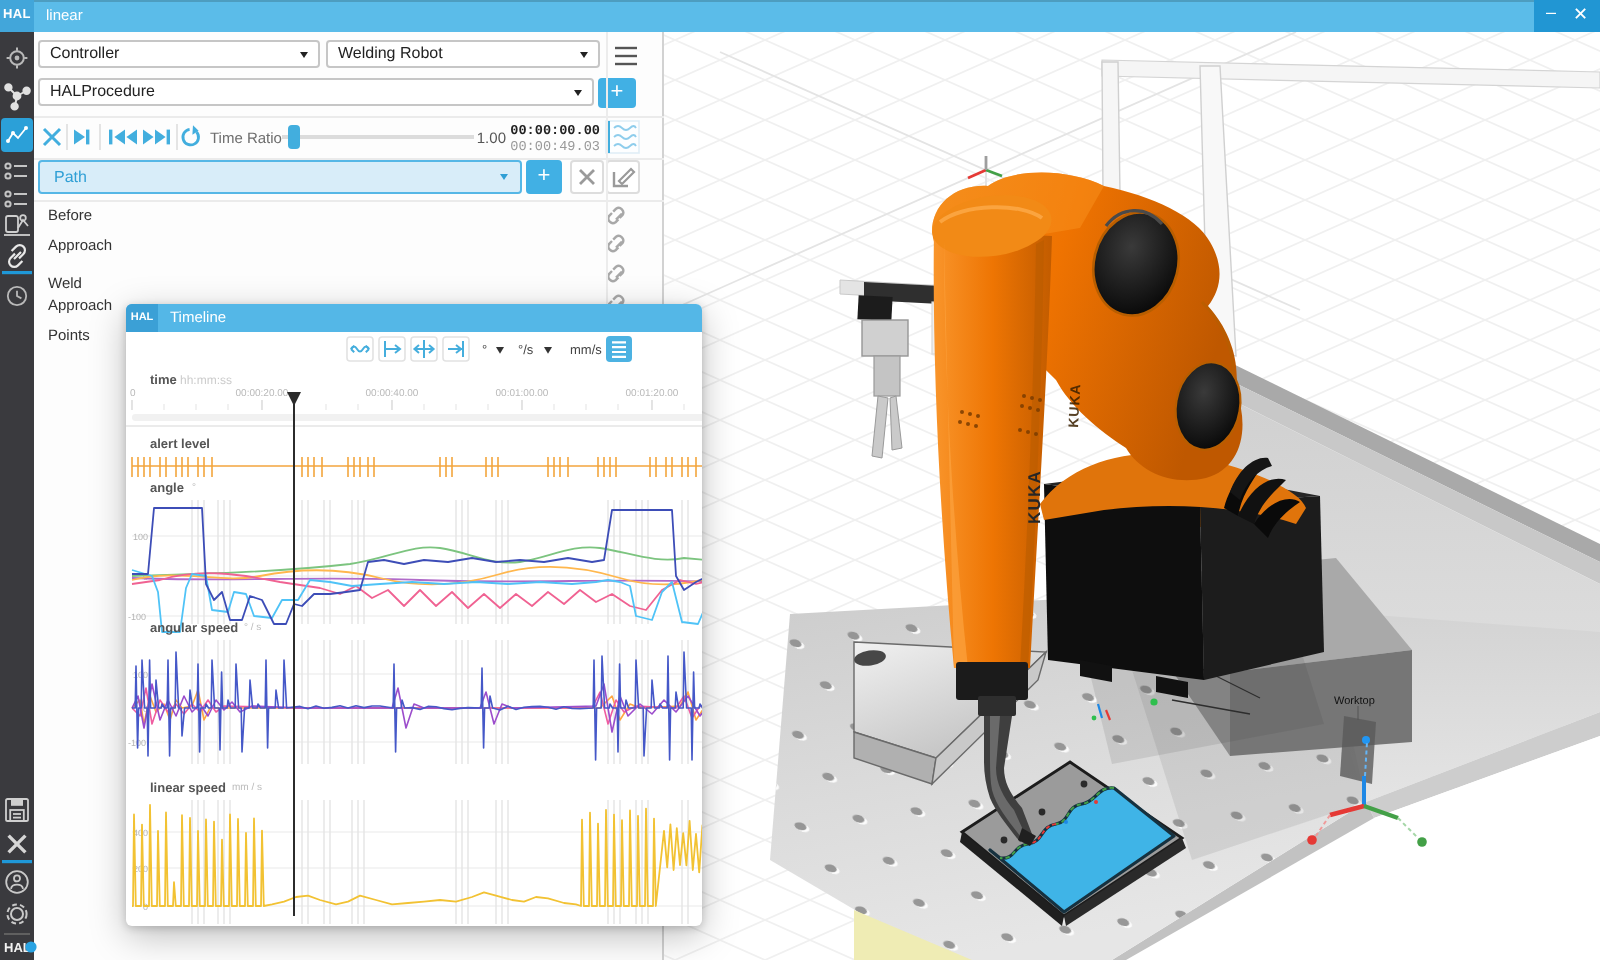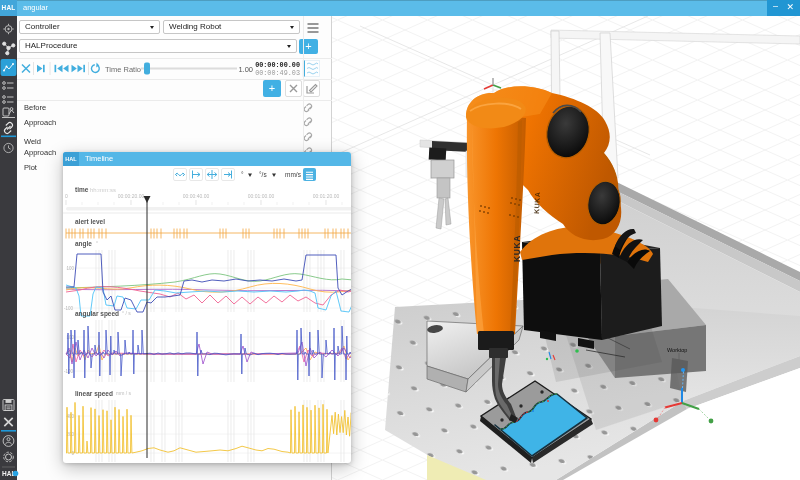--- a/index.html
+++ b/index.html
@@ -266,39 +266,43 @@
       <text x="283" y="9" font-size="6.8" font-weight="bold" fill="#222" text-anchor="end" font-family="Liberation Mono,monospace">00:00:00.00</text>
       <text x="283" y="17" font-size="6.8" fill="#999" text-anchor="end" font-family="Liberation Mono,monospace">00:00:49.03</text>
       <g>
         <rect x="286" y="2.5" width="16.5" height="16" fill="#fdfeff" stroke="#e0eef7" stroke-width="0.8"></rect>
         <rect x="286" y="2.5" width="2" height="16" fill="#42aede"></rect>
         <path d="M290,6 q2,-2 4,0 t4,0 t3,0 M290,10.5 q2,-2 4,0 t4,0 t3,0 M290,15 q2,-2 4,0 t4,0 t3,0" fill="none" stroke="#8ecdec" stroke-width="0.9"></path>
       </g>
     </svg>
     <div class="hline" style="top:62.5px;"></div>
 
+    <div class="abs" style="left:2px;top:64px;width:242px;height:17px;background:#d8edf9;border:1px solid #56b7e6;border-radius:2px;
+         font-size:8px;color:#2f9fd5;line-height:15px;padding:0 7px;">Path
+      <span style="position:absolute;right:6px;top:6px;width:0;height:0;border-left:2.8px solid transparent;border-right:2.8px solid transparent;border-top:3.6px solid #2f9fd5;"></span>
+    </div>
     <div class="bluebtn" style="left:246px;top:64px;width:18px;height:17px;font-size:11px;line-height:16px;">+</div>
     <div class="abs" style="left:268px;top:64px;width:17px;height:17px;border:1px solid #ddd;border-radius:2px;background:#fff;">
       <svg width="15" height="15" viewBox="0 0 15 15">
           <path d="M4,4 L11,11 M11,4 L4,11" stroke="#9a9a9a" stroke-width="1.4"></path>
         </svg>
     </div>
     <div class="abs" style="left:286px;top:64px;width:17px;height:17px;border:1px solid #ddd;border-radius:2px;background:#fff;">
       <svg width="15" height="15" viewBox="0 0 15 15">
         <path d="M3,5 L3,12 L10,12" fill="none" stroke="#9a9a9a" stroke-width="1.2"></path>
         <path d="M5.5,9.5 L11.5,3.5 L13,5 L7,11 Z" fill="none" stroke="#9a9a9a" stroke-width="1.1"></path>
       </svg>
     </div>
     <div class="hline" style="top:83.5px;"></div>
 
     <div class="lrow" style="top:87px;">Before</div>
     <div class="lrow" style="top:102px;">Approach</div>
     <div class="lrow" style="top:121px;">Weld</div>
     <div class="lrow" style="top:132px;">Approach</div>
-    <div class="lrow" style="top:147px;">Plot</div>
+    <div class="lrow" style="top:147px;">Points</div>
     <svg class="abs" style="left:284px;top:87px;" width="14" height="70" viewBox="0 0 14 70">
       <g fill="none" stroke="#a8a8a8" stroke-width="1.2">
         <path d="M4,6.5 l-1.4,1.4 a2.3,2.3 0 0 0 3.2,3.2 l1.4,-1.4 M6,9.8 l3,-3 M7.8,9 l1.4,-1.4 a2.3,2.3 0 0 0 -3.2,-3.2 l-1.4,1.4" transform="translate(1,-3)"></path>
         <path d="M4,6.5 l-1.4,1.4 a2.3,2.3 0 0 0 3.2,3.2 l1.4,-1.4 M6,9.8 l3,-3 M7.8,9 l1.4,-1.4 a2.3,2.3 0 0 0 -3.2,-3.2 l-1.4,1.4" transform="translate(1,11)"></path>
         <path d="M4,6.5 l-1.4,1.4 a2.3,2.3 0 0 0 3.2,3.2 l1.4,-1.4 M6,9.8 l3,-3 M7.8,9 l1.4,-1.4 a2.3,2.3 0 0 0 -3.2,-3.2 l-1.4,1.4" transform="translate(1,26)"></path>
         <path d="M4,6.5 l-1.4,1.4 a2.3,2.3 0 0 0 3.2,3.2 l1.4,-1.4 M6,9.8 l3,-3 M7.8,9 l1.4,-1.4 a2.3,2.3 0 0 0 -3.2,-3.2 l-1.4,1.4" transform="translate(1,41)"></path>
       </g>
     </svg>
     <div class="abs" style="left:286px;top:0px;width:1px;height:165px;background:#ececec;"></div>
   </div>
@@ -669,18 +673,18 @@
         <circle r="3"></circle>
           <circle r="4.8" stroke-dasharray="2.4,1.6"></circle>
       </g>
       <line x1="2" y1="451" x2="15" y2="451" stroke="#6a6a6a" stroke-width="0.8"></line>
       <text x="2" y="460" font-size="6.5" font-weight="bold" fill="#f2f2f2" font-family="Liberation Sans,sans-serif">HAL</text>
       <circle cx="15.5" cy="457.5" r="2.8" fill="#29a3e3"></circle>
    </svg>
   </div>
   <div class="abs" id="topbar"></div>
   <div class="abs" id="halbox">HAL</div>
-  <div class="abs" id="decode">angular</div>
+  <div class="abs" id="decode">linear</div>
   <div class="abs" id="winbtns">
       <span style="position:absolute;left:6px;top:0;font-size:9px;line-height:13px;">–</span>
       <span style="position:absolute;right:6px;top:0;font-size:9px;line-height:15px;">✕</span>
     </div>
 </div>
 
 </body></html>

